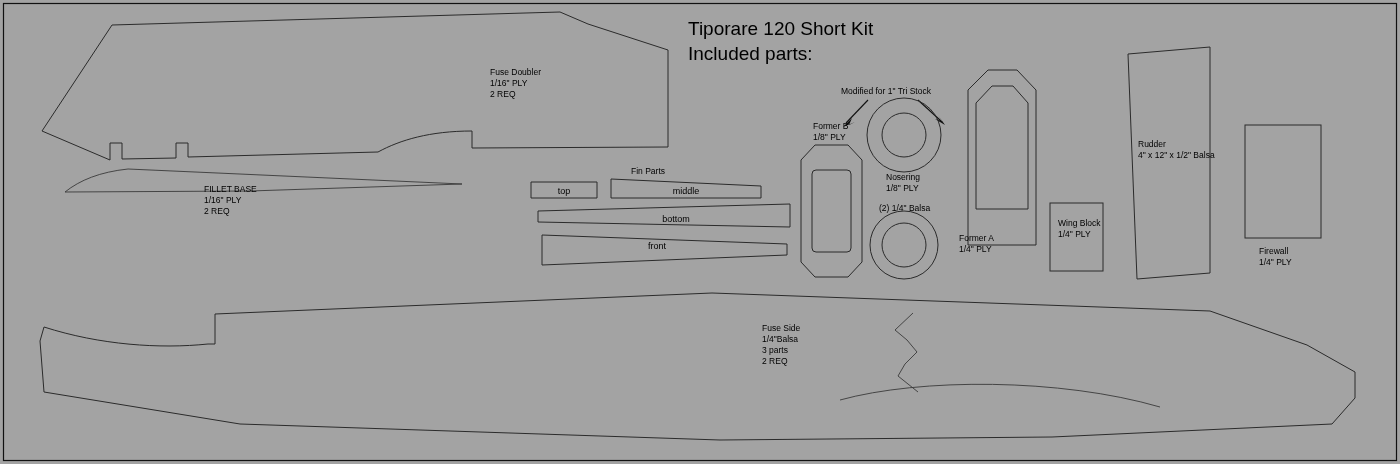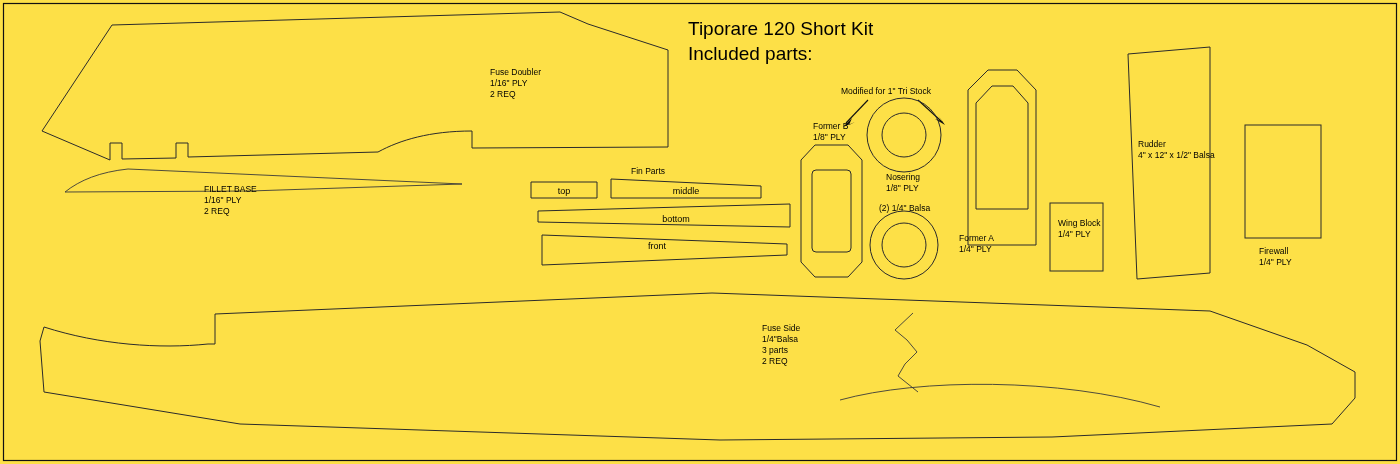--- a/index.html
+++ b/index.html
@@ -1,17 +1,17 @@
 <!DOCTYPE html>
 <html><head>
 <meta charset="utf-8">
 <style>
   html,body{margin:0;padding:0;background:#ffffff;}
   body{font-family:"Liberation Sans",sans-serif;}
-  #page{position:relative;width:1400px;height:464px;background:#fde047;overflow:hidden;}
+  #page{position:relative;width:1400px;height:464px;background:#a3a3a3;overflow:hidden;}
   svg{display:block;}
   .pt{fill:#000;font-family:"Liberation Sans",sans-serif;}
   .title{font-size:19px;}
   .lbl{font-size:8.5px;}
   .lbl-mid{font-size:9px;}
   .outline{fill:none;stroke:#2b2b2b;stroke-width:1;}
   .outline-thin{fill:none;stroke:#3a3a3a;stroke-width:0.9;}
   .frame{fill:none;stroke:#111;stroke-width:1.2;}
   .arrow{fill:none;stroke:#111;stroke-width:1.1;}
   .arrowhead{fill:#111;}

